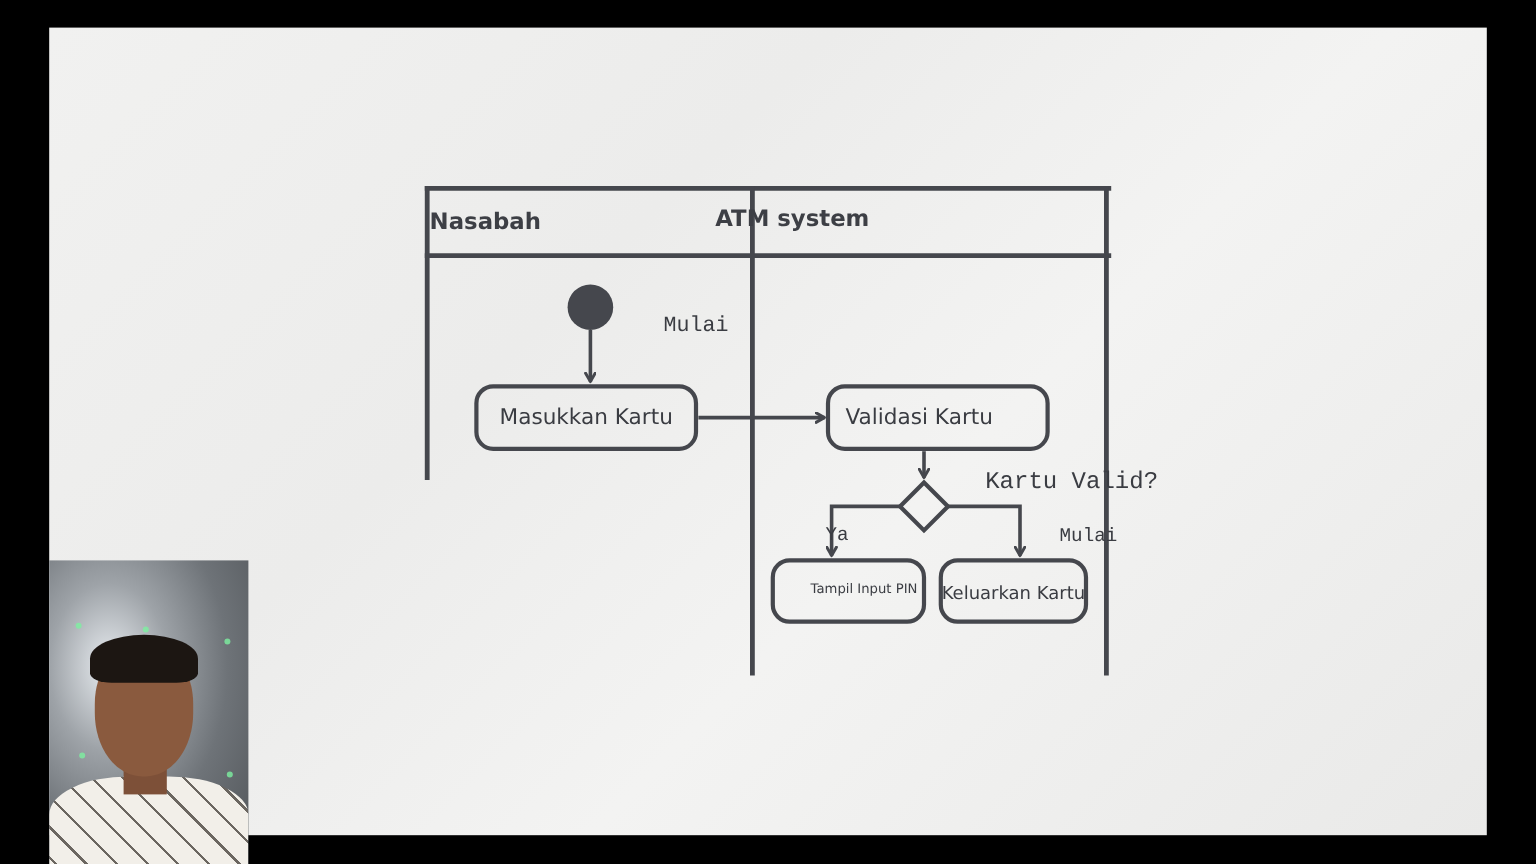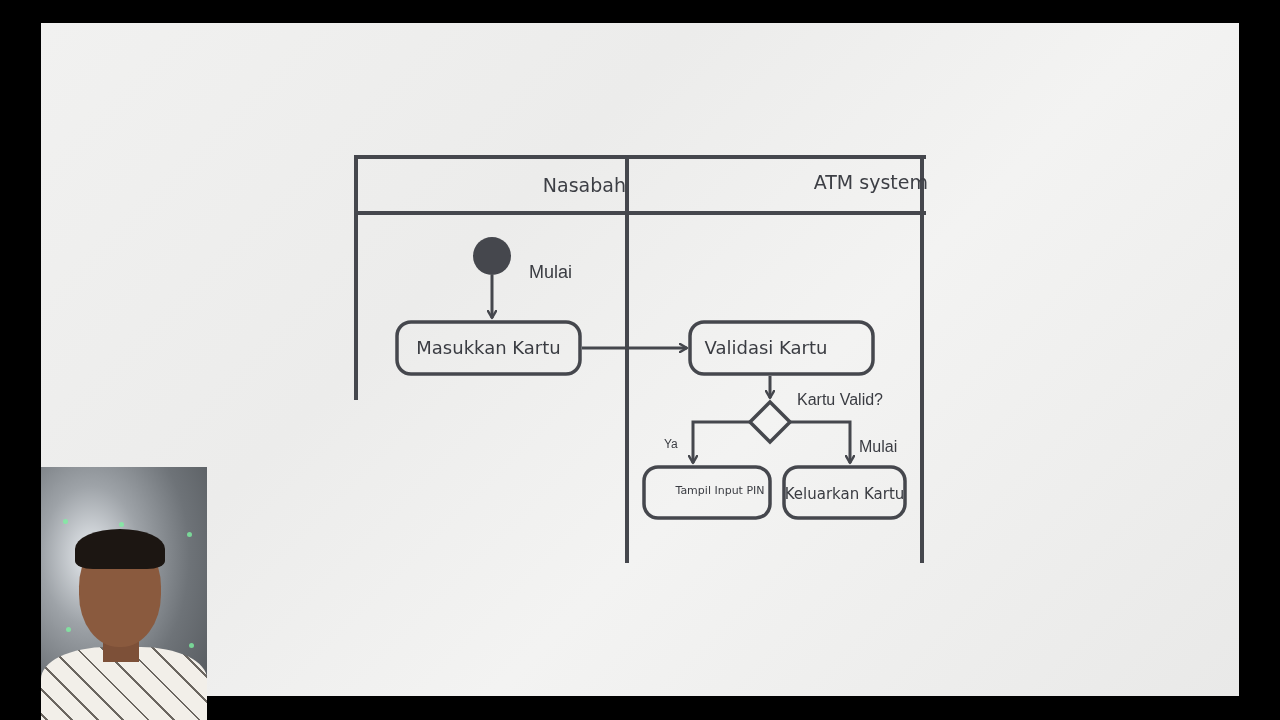--- a/index.html
+++ b/index.html
@@ -6,28 +6,29 @@
     body {
       width: 1280px; height: 720px; background: #000; position: relative; overflow: hidden;
       font-family: "DejaVu Sans", sans-serif;
     }
     .slide {
       position: absolute; left: 41px; top: 23px; width: 1198px; height: 673px;
       background: linear-gradient(135deg, #f1f1f0 0%, #ececeb 35%, #f3f3f2 60%, #e9e9e8 100%);
     }
     .diagram { position: absolute; left: 0; top: 0; width: 1280px; height: 720px; }
     .lane-title {
-      position: absolute; font-size: 19px; color: #3d3f45; text-align: right;
+      position: absolute; font-size: 19px; color: #3d3f45; text-align: left;
       font-family: "DejaVu Sans", sans-serif;
+      font-weight: bold;
     }
     .node-text {
       position: absolute; color: #3a3c42; text-align: center; white-space: nowrap;
       font-family: "DejaVu Sans", sans-serif;
     }
-    .label { position: absolute; color: #3a3c42; font-size: 17px; white-space: nowrap; font-family: Liberation Sans, sans-serif; }
+    .label { position: absolute; color: #3a3c42; font-size: 17px; white-space: nowrap; font-family: Liberation Mono, monospace; margin-left: 24px; }
     .webcam {
       position: absolute; left: 41px; top: 467px; width: 166px; height: 253px;
       background: radial-gradient(ellipse at 30% 35%, #e8ecf0 0%, #9ea3a8 30%, #6e7378 60%, #4f5357 100%);
       overflow: hidden;
     }
     .webcam .head {
       position: absolute; left: 38px; top: 70px; width: 82px; height: 110px; border-radius: 45% 45% 48% 48%;
       background: #8a5a3e;
     }
     .webcam .hair {
@@ -76,27 +77,27 @@
   <polyline points="750,422 693,422 693,463" fill="none" stroke="#45474d" stroke-width="3" marker-end="url(#arrow)"></polyline>
 
   <polyline points="790,422 850,422 850,463" fill="none" stroke="#45474d" stroke-width="3" marker-end="url(#arrow)"></polyline>
 
   <rect x="644" y="467" width="126" height="51" rx="14" ry="14" fill="none" stroke="#45474d" stroke-width="3.5"></rect>
 
   <rect x="784" y="467" width="121" height="51" rx="14" ry="14" fill="none" stroke="#45474d" stroke-width="3.5"></rect>
 </svg>
 
 <div class="lane-title" style="left:358px; top:174px; width:268px;">Nasabah</div>
-<div class="lane-title" style="left:636px; top:171px; width:292px;">ATM system</div>
+<div class="lane-title" style="left:596px; top:171px; width:292px;">ATM system</div>
 
 <div class="label" style="left:529px; top:262px; font-size:18px;">Mulai</div>
 <div class="node-text" style="left:397px; top:337px; width:183px; font-size:18px;">Masukkan Kartu</div>
 <div class="node-text" style="left:690px; top:337px; width:152px; font-size:18px;">Validasi Kartu</div>
-<div class="label" style="left:797px; top:391px; font-size:16px;">Kartu Valid?</div>
-<div class="label" style="left:664px; top:437px; font-size:12px;text-align:right;">Ya</div>
+<div class="label" style="left:797px; top:391px; font-size:20px;">Kartu Valid?</div>
+<div class="label" style="left:664px; top:437px; font-size:16px;text-align:right;">Ya</div>
 <div class="label" style="left:859px; top:438px; font-size:16px;">Mulai</div>
 <div class="node-text" style="left:644px; top:484px; width:152px; font-size:11px;">Tampil Input PIN</div>
 <div class="node-text" style="left:784px; top:485px; width:121px; font-size:15px;">Keluarkan Kartu</div>
 
 <div class="webcam">
   <div class="dot" style="left:22px; top:52px;"></div>
   <div class="dot" style="left:78px; top:55px;"></div>
   <div class="dot" style="left:146px; top:65px;"></div>
   <div class="dot" style="left:25px; top:160px;"></div>
   <div class="dot" style="left:148px; top:176px;"></div>

